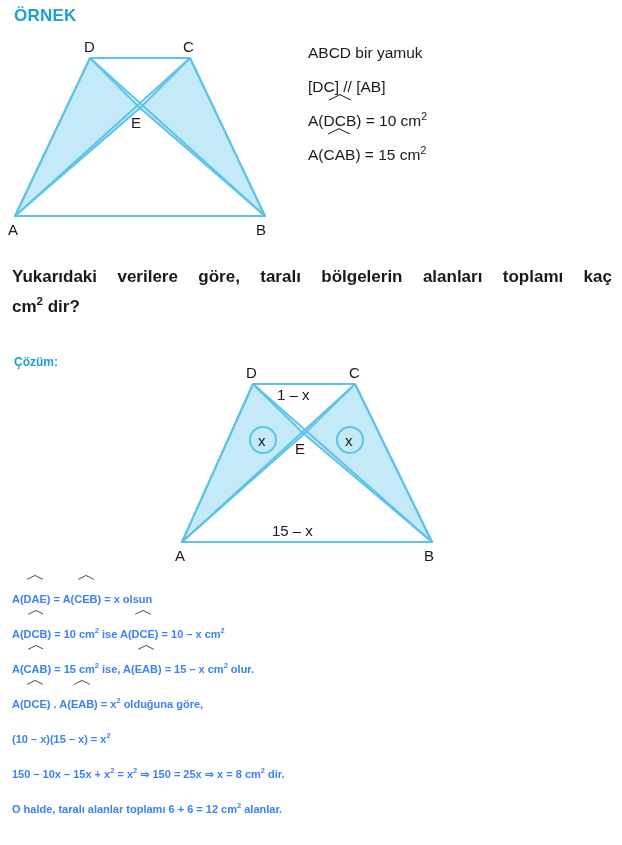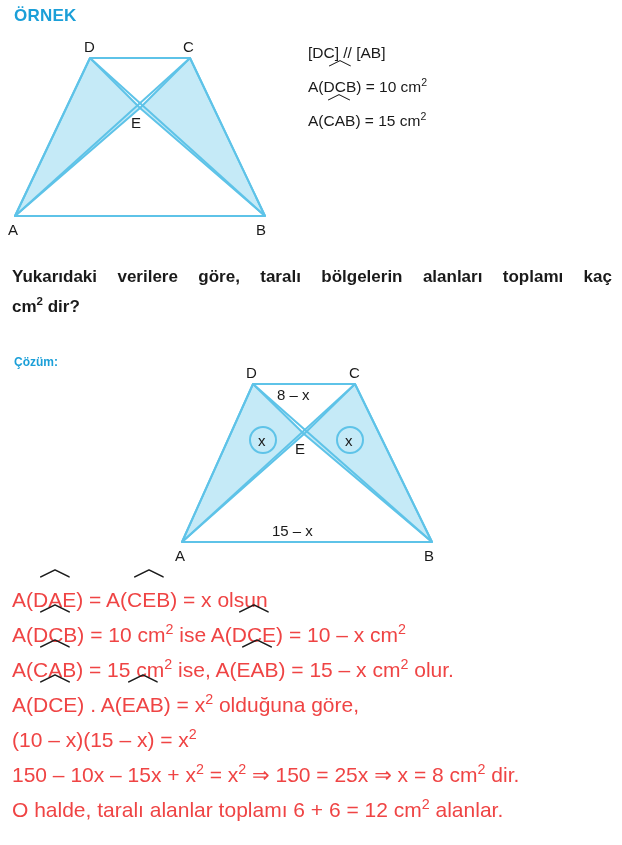--- a/index.html
+++ b/index.html
@@ -82,24 +82,25 @@
   .question .line2 { display: block; }
 
   
   .solution {
     position: absolute;
     left: 12px;
     top: 582px;
     width: 600px;
   }
   .sol-line {
-    font-size: 21px;
+    font-size: 11px;
     line-height: 35px;
     white-space: nowrap;
-    color: #ef4444;
+    color: #3b82f6;
+    font-weight: bold;
   }
 
   
   .hat {
     position: relative;
     display: inline-block;
     white-space: nowrap;
   }
   .hat > .hat-mark {
     position: absolute;
@@ -147,20 +148,21 @@
     </svg>
 
     <div class="fig-label" style="left:84px; top:6px;">D</div>
     <div class="fig-label" style="left:183px; top:6px;">C</div>
     <div class="fig-label" style="left:131px; top:82px;">E</div>
     <div class="fig-label" style="left:8px; top:189px;">A</div>
     <div class="fig-label" style="left:256px; top:189px;">B</div>
   </div>
 
   <div class="given-block">
+    <div class="given-line">ABCD bir yamuk</div>
     <div class="given-line">[DC] // [AB]</div>
 
     <div class="given-line">
       <span>A(</span><span class="hat"><span class="hat-mark">
             <svg viewBox="0 0 30 10" preserveAspectRatio="none">
               <path d="M1 9 L15 1 L29 9" fill="none" stroke="#1a1a1a" stroke-width="1.6" stroke-linecap="round" stroke-linejoin="round"></path>
             </svg>
           </span><span>DCB</span></span><span>) = 10 cm</span><sup class="sq">2</sup>
     </div>
 
@@ -195,21 +197,21 @@
       <circle cx="103" cy="78" r="13" fill="none" stroke="#5ec3e8" stroke-width="2"></circle>
       <circle cx="190" cy="78" r="13" fill="none" stroke="#5ec3e8" stroke-width="2"></circle>
     </svg>
 
     <div class="fig-label" style="left:86px; top:2px;">D</div>
     <div class="fig-label" style="left:189px; top:2px;">C</div>
     <div class="fig-label" style="left:135px; top:78px;">E</div>
     <div class="fig-label" style="left:15px; top:185px;">A</div>
     <div class="fig-label" style="left:264px; top:185px;">B</div>
 
-    <div class="fig-label" style="left:117px; top:24px;">8 – x</div>
+    <div class="fig-label" style="left:117px; top:24px;">1 – x</div>
     <div class="fig-label" style="left:112px; top:144px;margin-top:16px;">15 – x</div>
     <div class="fig-label" style="left:98px; top:70px;">x</div>
     <div class="fig-label" style="left:185px; top:70px;">x</div>
   </div>
 
   <div class="solution" id="solution-lines">
       <div class="sol-line"><span>A(</span><span class="hat"><span class="hat-mark">
             <svg viewBox="0 0 30 10" preserveAspectRatio="none">
               <path d="M1 9 L15 1 L29 9" fill="none" stroke="#1a1a1a" stroke-width="1.6" stroke-linecap="round" stroke-linejoin="round"></path>
             </svg>

